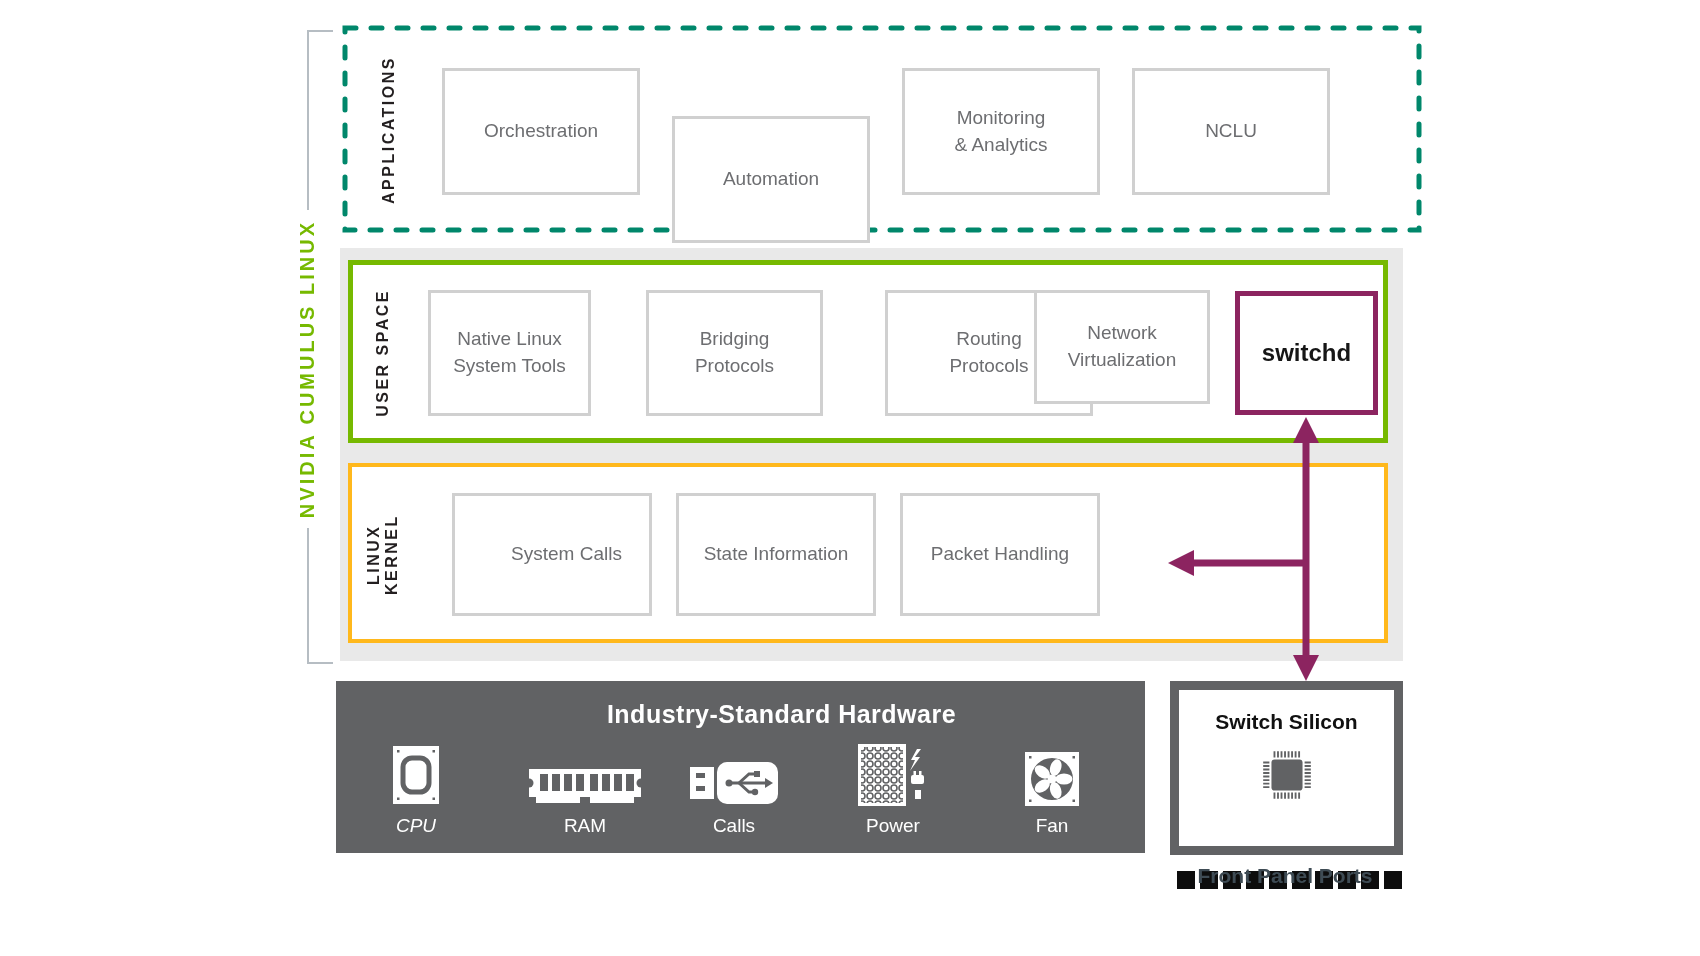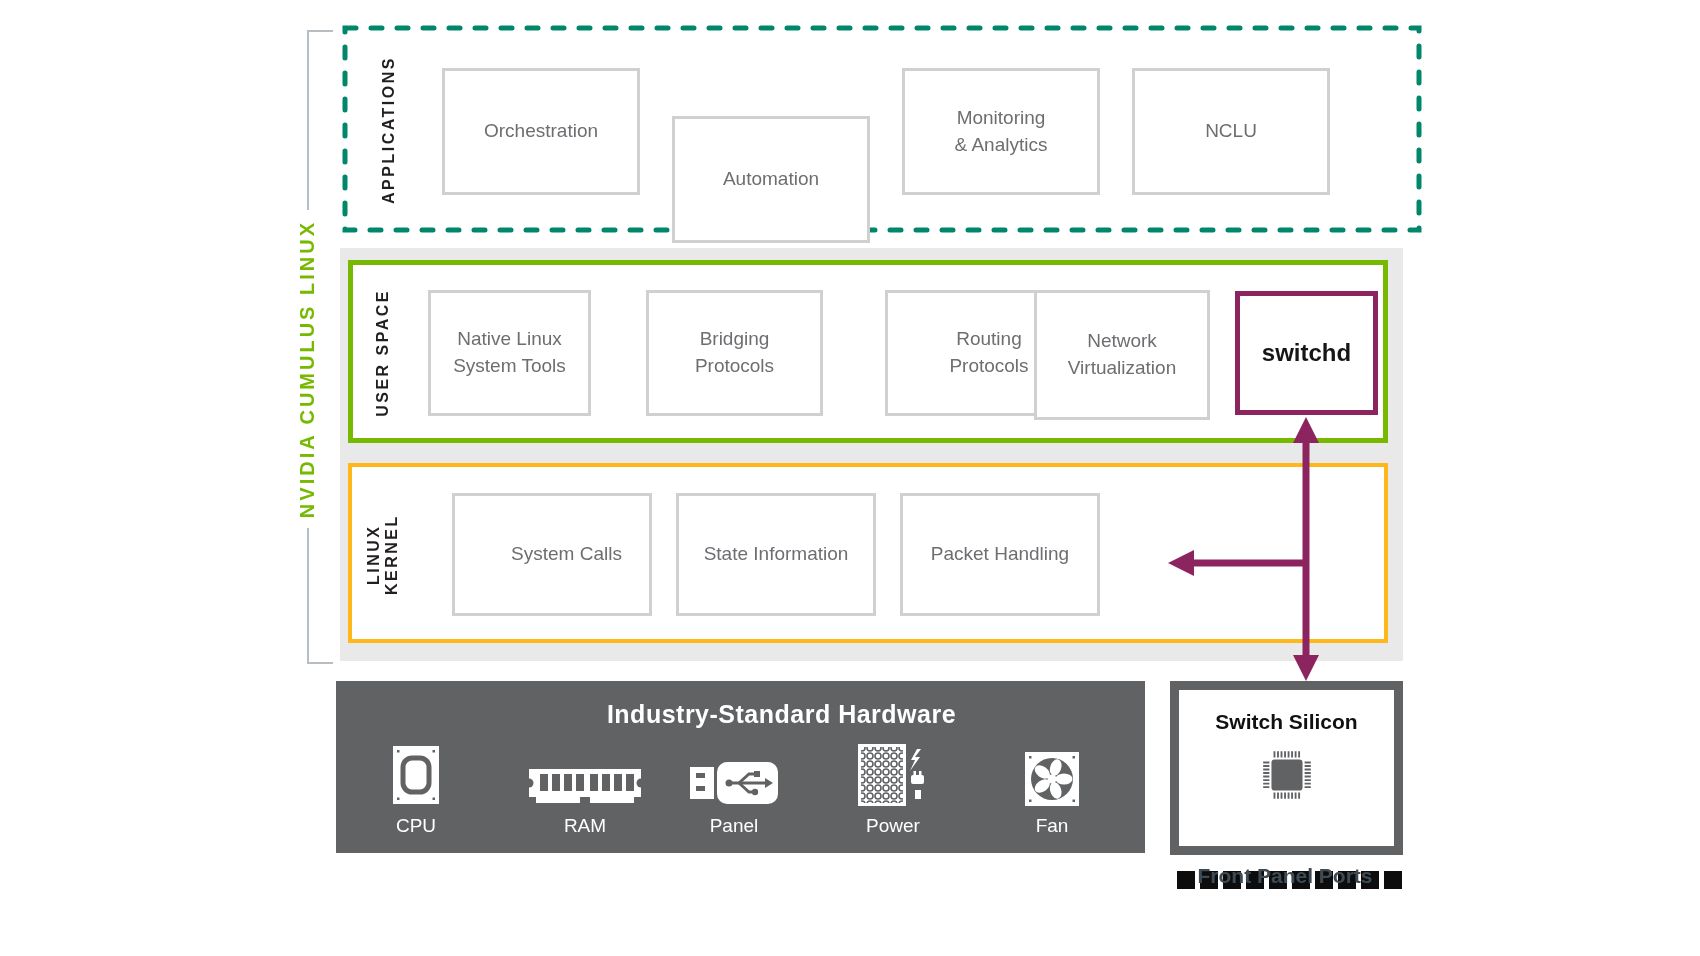--- a/index.html
+++ b/index.html
@@ -34,40 +34,40 @@
         color:#6d6e71;font-size:19px;line-height:1.4;white-space:pre-line;}
   
   .a1{left:442px;top:68px;width:198px;height:127px;}
   .a2{left:672px;top:68px;width:198px;height:127px;margin-top:48px;}
   .a3{left:902px;top:68px;width:198px;height:127px;}
   .a4{left:1132px;top:68px;width:198px;height:127px;}
   
   .u1{left:428px;top:290px;width:163px;height:126px;}
   .u2{left:646px;top:290px;width:177px;height:126px;}
   .u3{left:841px;top:290px;width:208px;height:126px;margin-left:44px;}
-  .u4{left:1034px;top:290px;width:176px;height:130px;}
+  .u4{left:1034px;top:290px;width:176px;height:114px;}
   .switchd{position:absolute;left:1235px;top:291px;width:143px;height:124px;background:#ffffff;
            border:5px solid #8C2460;box-sizing:border-box;display:flex;align-items:center;justify-content:center;
            font-size:24px;font-weight:600;color:#161616;}
   
   .k1{left:452px;top:493px;width:200px;height:123px;padding-left:29px;}
   .k2{left:676px;top:493px;width:200px;height:123px;}
   .k3{left:900px;top:493px;width:200px;height:123px;}
 
   
   .connector{position:absolute;left:1100px;top:408px;width:280px;height:280px;z-index:5;}
 
   
   .hw-box{position:absolute;left:336px;top:681px;width:809px;height:172px;background:#616264;}
   .hw-title{position:absolute;left:336px;top:700px;width:809px;text-align:center;color:#ffffff;
             font-size:25px;font-weight:700;letter-spacing:.5px;padding-left:41px;}
   .hw-item{position:absolute;top:744px;width:130px;display:flex;flex-direction:column;align-items:center;gap:9px;}
   .hw-item .ic{height:62px;display:flex;align-items:flex-end;justify-content:center;}
   .hw-item .cap{color:#ffffff;font-size:19px;}
-  .hw-cpu{left:351px;} .hw-ram{left:520px;} .hw-flash{left:669px;} .hw-power{left:828px;} .hw-fan{left:987px;}
+  .hw-cpu{left:351px;font-style:italic;} .hw-ram{left:520px;} .hw-flash{left:669px;} .hw-power{left:828px;} .hw-fan{left:987px;}
 
   
   .silicon-box{position:absolute;left:1170px;top:681px;width:233px;height:174px;background:#ffffff;
                border:9px solid #616264;box-sizing:border-box;display:flex;flex-direction:column;align-items:center;}
   .silicon-title{margin-top:20px;font-size:21px;font-weight:600;color:#111111;}
   .silicon-chip{margin-top:12px;}
 
   
   .ports{position:absolute;left:1177px;top:871px;width:228px;display:flex;gap:5px;}
   .port{width:18px;height:18px;background:#0d0d0d;}
@@ -183,21 +183,21 @@
           <line x1="41" y1="23" x2="77" y2="23"></line>
           <polyline points="51,23 61,14 66,14"></polyline>
           <polyline points="51,23 61,32 64,32"></polyline>
         </g>
         <circle cx="41" cy="23" r="3.5" fill="#616264"></circle>
         <rect x="66" y="11" width="6" height="6" fill="#616264"></rect>
         <circle cx="67" cy="32" r="3.2" fill="#616264"></circle>
         <polygon points="77,18 85,23 77,28" fill="#616264"></polygon>
       </svg>
     </span>
-    <span class="cap">Panel</span>
+    <span class="cap">Calls</span>
   </div>
 
   <div class="hw-item hw-power">
     <span class="ic">
       <svg width="70" height="62" viewBox="0 0 70 62">
         <defs>
           <pattern id="grill" width="8" height="8" patternUnits="userSpaceOnUse">
             <circle cx="4" cy="4" r="3" fill="none" stroke="#616264" stroke-width="1.6"></circle>
           </pattern>
         </defs>

